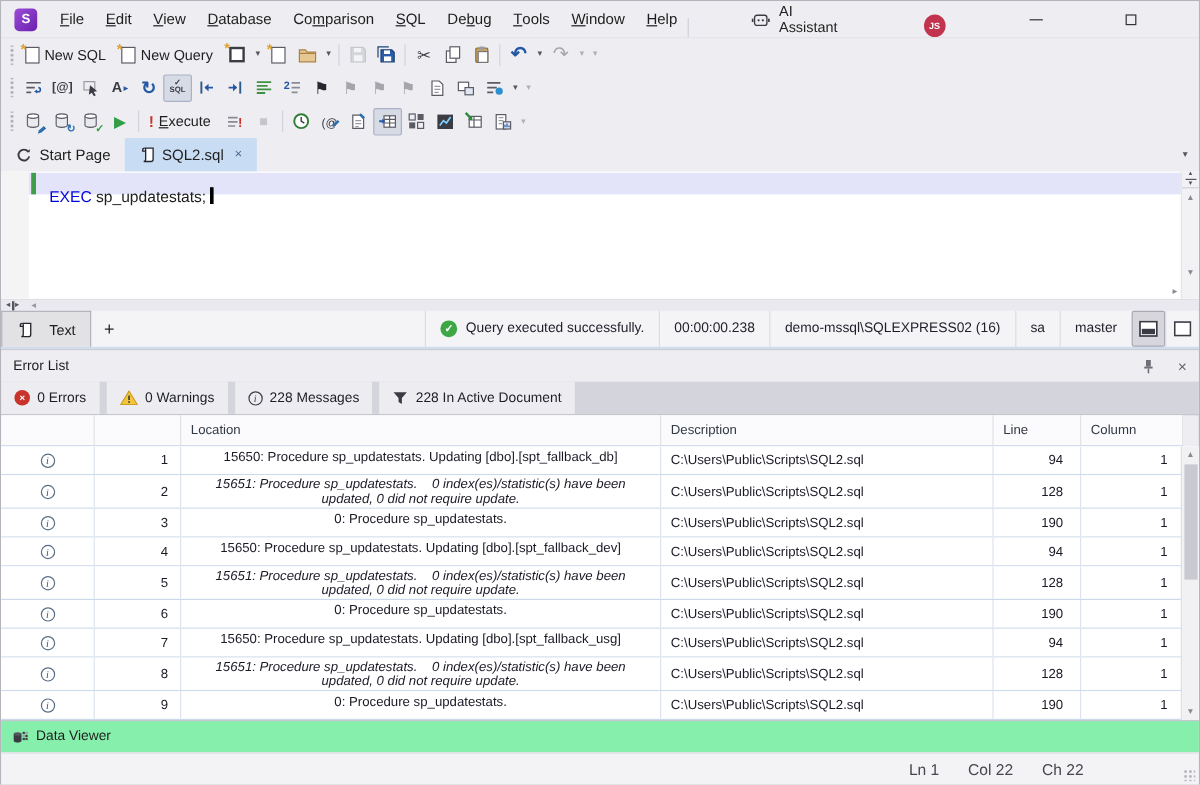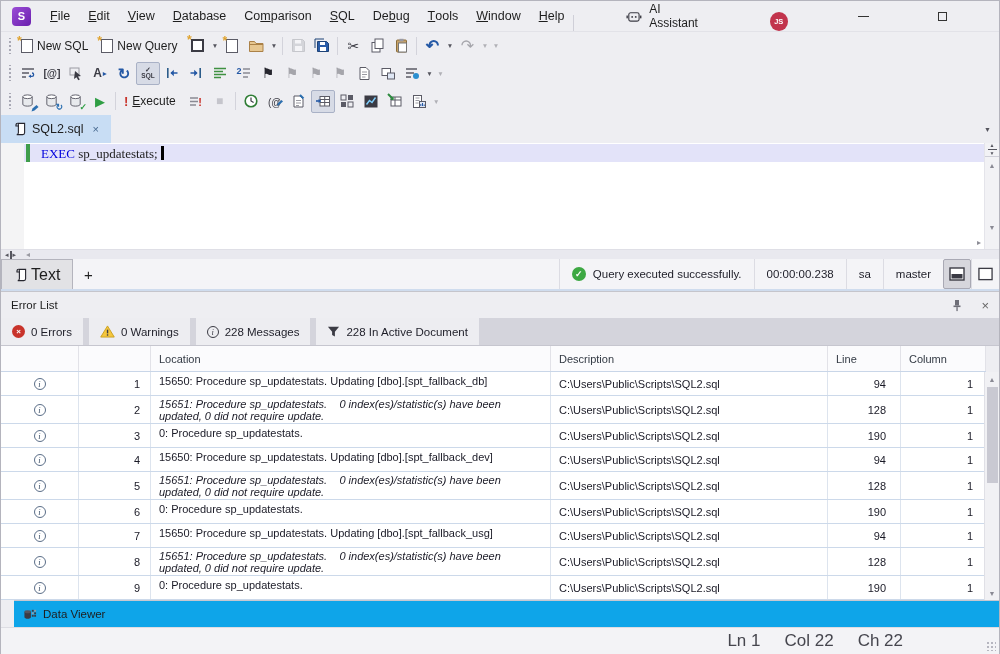--- a/index.html
+++ b/index.html
@@ -53,41 +53,41 @@
   .tab{height:28px;display:flex;align-items:center;gap:6px;padding:0 12px;font-size:12.5px;}
   .tab.active{background:#c8ddf4;}
   .tab-close{font-size:11px;color:#46688f;margin-left:3px;line-height:1;}
   .tab-overflow{position:absolute;right:8px;top:0;height:28px;display:flex;align-items:center;font-size:7px;color:#55555e;}
 
   
   .editor{height:106px;background:#fff;position:relative;flex:none;}
   .gutter{position:absolute;left:0;top:0;bottom:0;width:23px;background:#f4f4f5;}
   .curline{position:absolute;left:23px;right:15px;top:1px;height:18px;background:#e3e3f9;}
   .changebar{position:absolute;left:25px;top:1px;width:4px;height:18px;background:#3f9d4b;}
-  .codeline{position:absolute;left:40px;top:3px;font-family:Liberation Serif, serif;font-size:13px;white-space:pre;}
+  .codeline{position:absolute;left:40px;top:13px;font-family:Liberation Sans, sans-serif;font-size:13px;white-space:pre;}
   .kw{color:#0000dd;}
   .caret{display:inline-block;width:3px;height:14px;background:#000;vertical-align:-2px;}
   .vscroll{position:absolute;right:0;top:0;bottom:0;width:15px;background:#f2f2f5;border-left:1px solid #e4e4ea;display:flex;flex-direction:column;align-items:center;}
   .vsplit{width:100%;height:14px;border-bottom:1px solid #cfcfd8;display:flex;flex-direction:column;align-items:center;justify-content:center;gap:1px;}
   .vsplit .bar{width:9px;height:2px;background:#55555e;}
   .vsplit .tri{font-size:5px;color:#55555e;line-height:1;}
   .sarrow{font-size:7px;color:#8a8a94;line-height:1;}
   .vscroll .up{margin-top:5px;}
   .vscroll .down{margin-top:auto;margin-bottom:18px;}
   .hscroll-arrow{position:absolute;right:18px;bottom:2px;font-size:8px;color:#8a8a94;}
 
   
   .hsplit{height:10px;background:#e9e9ef;border-top:1px solid #dfdfe6;display:flex;align-items:center;gap:10px;padding-left:4px;flex:none;}
   .split-ic{display:flex;align-items:center;gap:1px;font-size:7px;color:#55555e;line-height:1;}
   .split-ic .vbar{width:2px;height:8px;background:#55555e;}
   .hsplit .left-ar{font-size:8px;color:#9a9aa2;line-height:1;}
 
   
   .resultsbar{height:32px;background:#f4f4f7;border-bottom:2px solid #cfdcee;display:flex;align-items:stretch;flex:none;}
-  .rtab{display:flex;align-items:center;gap:4px;padding:0 12px;font-size:16px;}
+  .rtab{display:flex;align-items:center;gap:14px;padding:0 12px;font-size:12px;}
   .rtab.active{background:#e2e2e5;border:1px solid #b4b4bd;border-bottom:none;}
   .rtab-add{width:30px;display:flex;align-items:center;justify-content:center;font-size:15px;color:#222;}
   .rstatus{margin-left:auto;display:flex;align-items:stretch;}
   .rseg{display:flex;align-items:center;gap:7px;padding:0 12px;border-left:1px solid #dcdce3;font-size:11.5px;color:#1e1e28;}
   .okball{width:14px;height:14px;border-radius:50%;background:#3da843;color:#fff;font-size:9px;font-weight:bold;display:flex;align-items:center;justify-content:center;flex:none;}
   .rlayout{width:28px;display:flex;align-items:center;justify-content:center;border-left:1px solid #dcdce3;}
   .rlayout.pressed{background:#d6d6dc;border:1px solid #a9a9b4;}
 
   
   .el{flex:none;display:flex;flex-direction:column;border-top:1px solid #c5c5cc;}
@@ -103,32 +103,32 @@
 
   .el-grid{display:grid;grid-template-columns:78px 72px 400px 277px 73px 85px;width:985px;}
   .el-header{height:26px;background:#fbfbfd;border-bottom:1px solid #c9d6e8;flex:none;}
   .hc{display:flex;align-items:center;padding:0 8px;font-size:11px;color:#333a44;border-right:1px solid #e2e2e8;overflow:hidden;}
   .el-body{height:228px;position:relative;background:#fff;overflow:hidden;flex:none;}
   .el-row{border-bottom:1px solid #ccd9ea;height:24px;background:#fff;}
   .el-row.double{height:28px;}
   .el-row .c{border-right:1px solid #dde4ee;padding:1px 8px;font-size:11px;color:#1a1a26;display:flex;align-items:center;overflow:hidden;}
   .el-row .c.ic{justify-content:center;}
   .el-row .c.num{justify-content:flex-end;padding-right:10px;}
-  .el-row .c.desc{white-space:pre-wrap;line-height:12px;align-items:center;display:block;padding-top:3px;}
+  .el-row .c.desc{white-space:pre-wrap;line-height:12px;align-items:center;display:block;padding-top:3px;text-align:center;}
   .el-row.double .c.desc{padding-top:2px;font-style:italic;}
   .el-row .c.line{justify-content:flex-end;padding-right:14px;}
   .el-row .c.col{justify-content:flex-end;padding-right:12px;}
   .el-scroll{position:absolute;right:0;top:0;bottom:0;width:15px;background:#f1f1f4;border-left:1px solid #e0e0e6;display:flex;flex-direction:column;align-items:center;}
   .el-scroll .thumb{width:11px;height:96px;background:#c9c9d2;margin-top:4px;}
   .el-scroll .up{margin-top:4px;}
   .el-scroll .down{margin-top:auto;margin-bottom:3px;}
 
   
-  .dv{height:27px;background:#0ea5e9;border-top:1px solid #c8c8d0;display:flex;align-items:center;gap:6px;padding:0 9px;font-size:11.5px;flex:none;margin-left:13px;}
-  .status{height:27px;background:#f3f3f6;border-top:1px solid #dddde3;display:flex;align-items:center;justify-content:flex-end;font-size:17px;color:#46464e;position:relative;flex:none;}
+  .dv{height:27px;background:#86efac;border-top:1px solid #c8c8d0;display:flex;align-items:center;gap:6px;padding:0 9px;font-size:11.5px;flex:none;}
+  .status{height:27px;background:#f3f3f6;border-top:1px solid #dddde3;display:flex;align-items:center;justify-content:flex-end;font-size:13px;color:#46464e;position:relative;flex:none;}
   .status .seg{margin-right:24px;}
   .status .seg.last{margin-right:96px;}
   .rgrip{position:absolute;right:3px;bottom:3px;width:10px;height:10px;background-image:radial-gradient(circle,#b6b6c0 1px,transparent 1.3px);background-size:4px 4px;}
   svg{display:block;}
 </style>
 </head>
 <body>
 
 <div class="window">
 
@@ -433,20 +433,27 @@
           <rect x="2.5" y="1.5" width="8" height="12" fill="#fff" stroke="#5b5b66"></rect>
           <path d="M4.5 4h4M4.5 6.5h4M4.5 9h3" stroke="#9a9aa2"></path>
           <rect x="8.5" y="7.5" width="6" height="6" fill="#dfe7f5" stroke="#5b5b66"></rect>
           <path d="M9.8 12v-2M11.5 12V9M13.2 12v-1.5" stroke="#2458a5"></path>
         </svg>
     </div>
     <div class="dd dis">▼</div>
   </div>
 
   <div class="tabbar">
+    <div class="tab">
+      <svg width="14" height="14" viewBox="0 0 16 16">
+          <path d="M13 9.5A5.2 5.2 0 1 1 12 5" fill="none" stroke="#3b3b44" stroke-width="1.8"></path>
+          <path d="M13.5 2.5v3h-3z" fill="#3b3b44"></path>
+        </svg>
+      <span>Start Page</span>
+    </div>
     <div class="tab active">
       <svg width="13" height="14" viewBox="0 0 14 15">
           <path d="M5 1.5h7.5v10c0 1.2-.8 2-2 2H4c1 0 1.8-.8 1.8-2v-8.5c0-.8-.3-1.5-.8-1.5z" fill="#fff" stroke="#26262e" stroke-width="1.2"></path>
           <path d="M5 1.5c-1 0-1.8.7-1.8 1.5v1.2h2.6" fill="none" stroke="#26262e" stroke-width="1.2"></path>
         </svg>
       <span>SQL2.sql</span>
       <span class="tab-close">×</span>
     </div>
     <div class="tab-overflow">▼</div>
   </div>
@@ -485,20 +492,21 @@
         </svg>
       <span>Text</span>
     </div>
     <div class="rtab-add">+</div>
     <div class="rstatus">
       <div class="rseg">
         <span class="okball">✓</span>
         <span>Query executed successfully.</span>
       </div>
       <div class="rseg">00:00:00.238</div>
+      <div class="rseg">demo-mssql\SQLEXPRESS02 (16)</div>
       <div class="rseg">sa</div>
       <div class="rseg">master</div>
       <div class="rlayout pressed">
         <svg width="16" height="14" viewBox="0 0 16 14">
             <rect x="1" y="1" width="14" height="12" fill="#fff" stroke="#3b3b44" stroke-width="1.4"></rect>
             <rect x="2.5" y="7" width="11" height="4.5" fill="#3b3b44"></rect>
           </svg>
       </div>
       <div class="rlayout">
         <svg width="15" height="14" viewBox="0 0 16 14">

